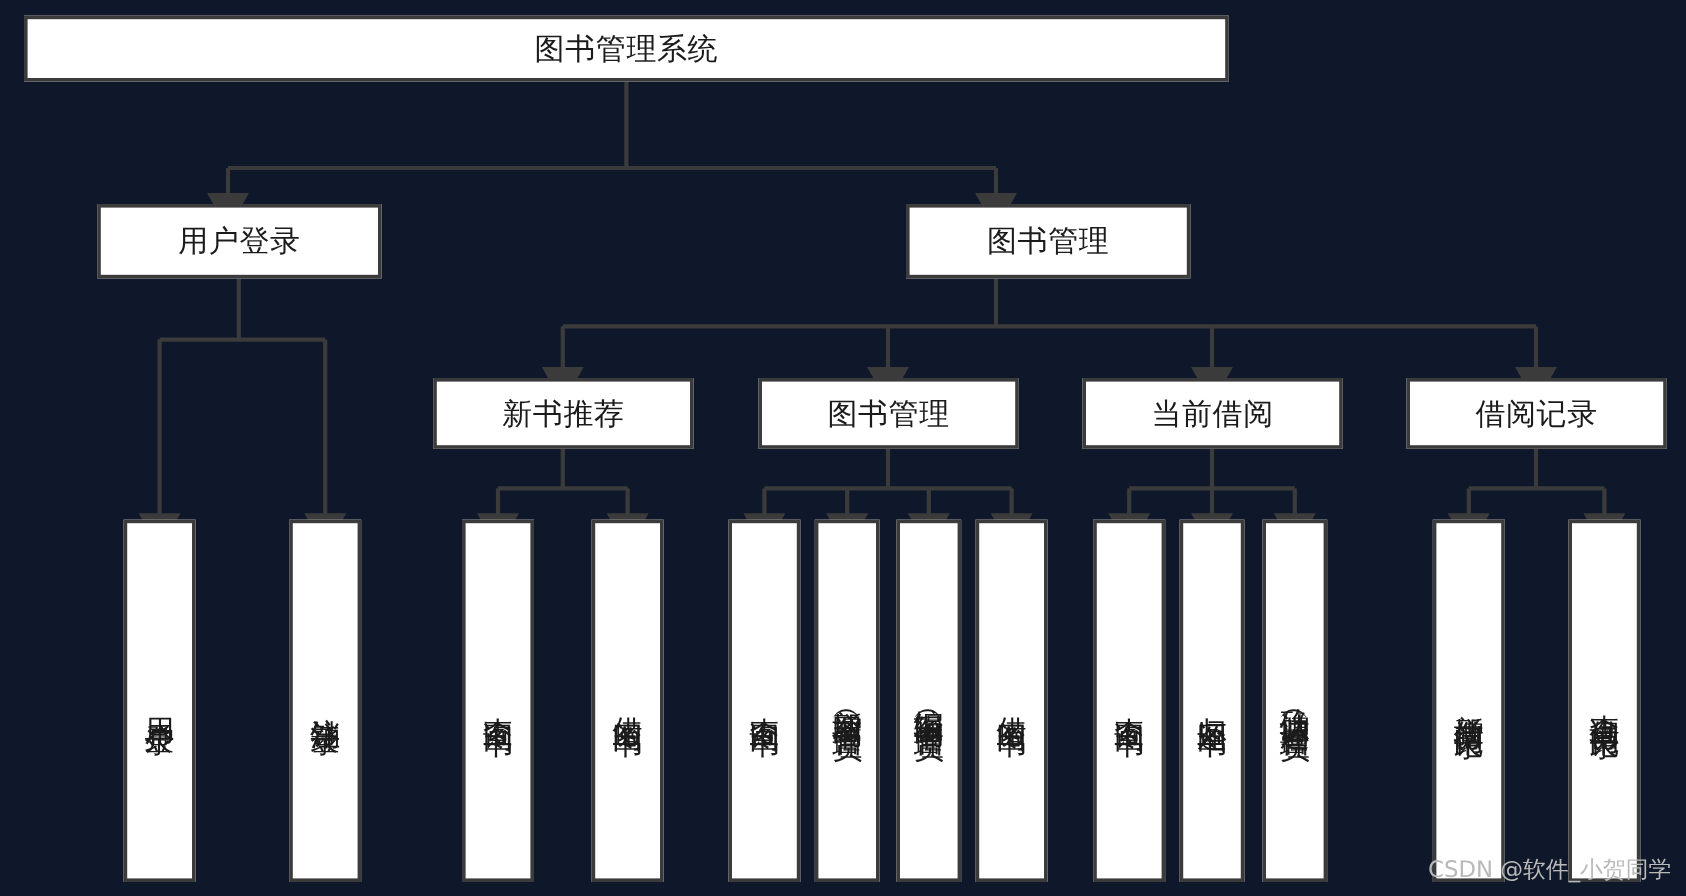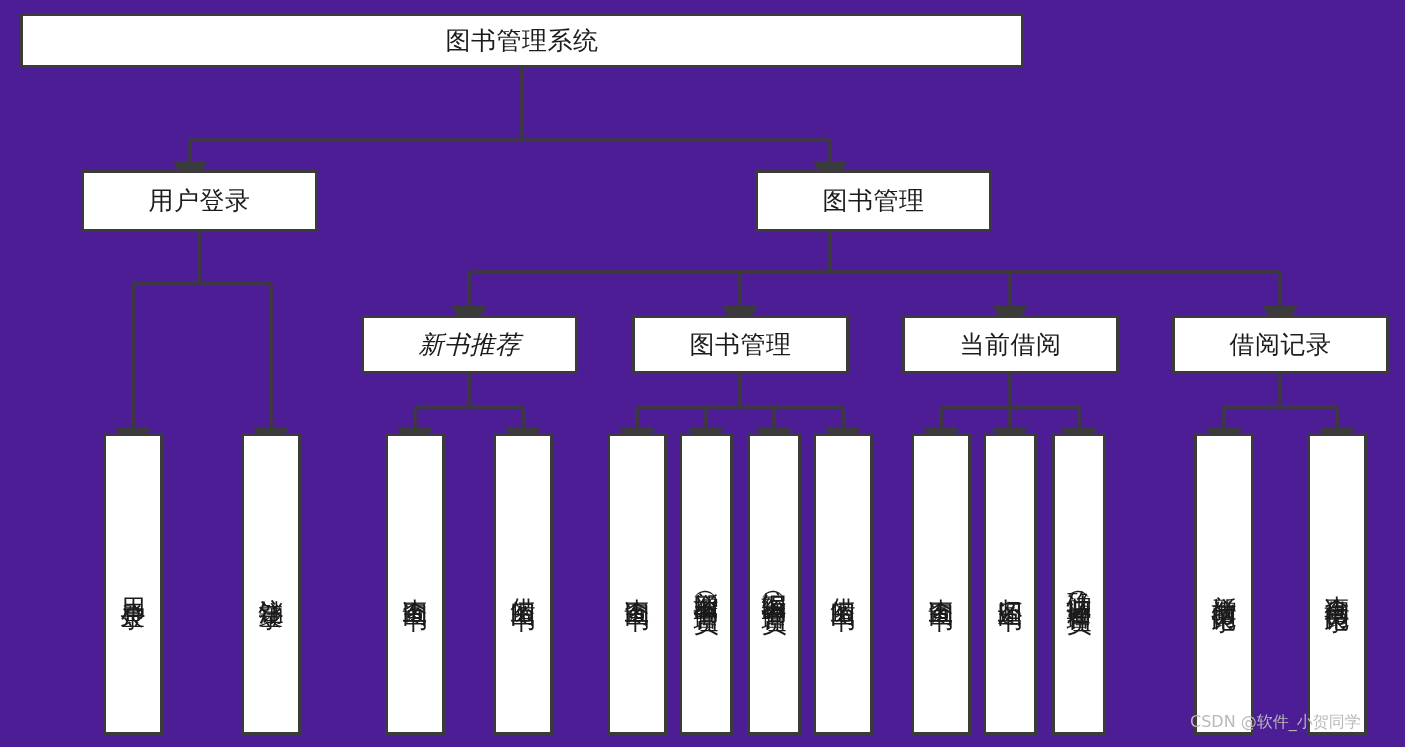--- a/index.html
+++ b/index.html
@@ -7,21 +7,21 @@
     padding: 0;
     background: #ffffff;
   }
   body {
     font-family: "DejaVu Sans", "Liberation Sans", sans-serif;
   }
   #canvas {
     position: relative;
     width: 1405px;
     height: 747px;
-    background: #4c1d95;
+    background: #0f172a;
     overflow: hidden;
   }
   #edges {
     position: absolute;
     left: 0;
     top: 0;
     width: 1405px;
     height: 747px;
     pointer-events: none;
   }
@@ -59,21 +59,21 @@
     text-orientation: upright;
     font-size: 25px;
     letter-spacing: 3px;
     line-height: 1;
     max-height: 282px;
   }
   .watermark {
     position: absolute;
     left: 1190px;
     top: 712px;
-    font-size: 16px;
+    font-size: 19px;
     color: #b9b9b9;
     z-index: 5;
     white-space: pre;
   }
 </style>
 </head>
 <body>
 
 <div id="canvas">
 
@@ -131,21 +131,21 @@
     <span class="lbl">图书管理系统</span>
   </div>
 
   <div class="node h" style="left:81px; top:170px; width:237px; height:62px;">
     <span class="lbl">用户登录</span>
   </div>
   <div class="node h" style="left:711px; top:170px; width:237px; height:62px;margin-left:44px;">
     <span class="lbl">图书管理</span>
   </div>
 
-  <div class="node h" style="left:361px; top:315px; width:217px; height:59px;font-style:italic;">
+  <div class="node h" style="left:361px; top:315px; width:217px; height:59px;">
     <span class="lbl">新书推荐</span>
   </div>
   <div class="node h" style="left:632px; top:315px; width:217px; height:59px;">
     <span class="lbl">图书管理</span>
   </div>
   <div class="node h" style="left:902px; top:315px; width:217px; height:59px;">
     <span class="lbl">当前借阅</span>
   </div>
   <div class="node h" style="left:1172px; top:315px; width:217px; height:59px;">
     <span class="lbl">借阅记录</span>

